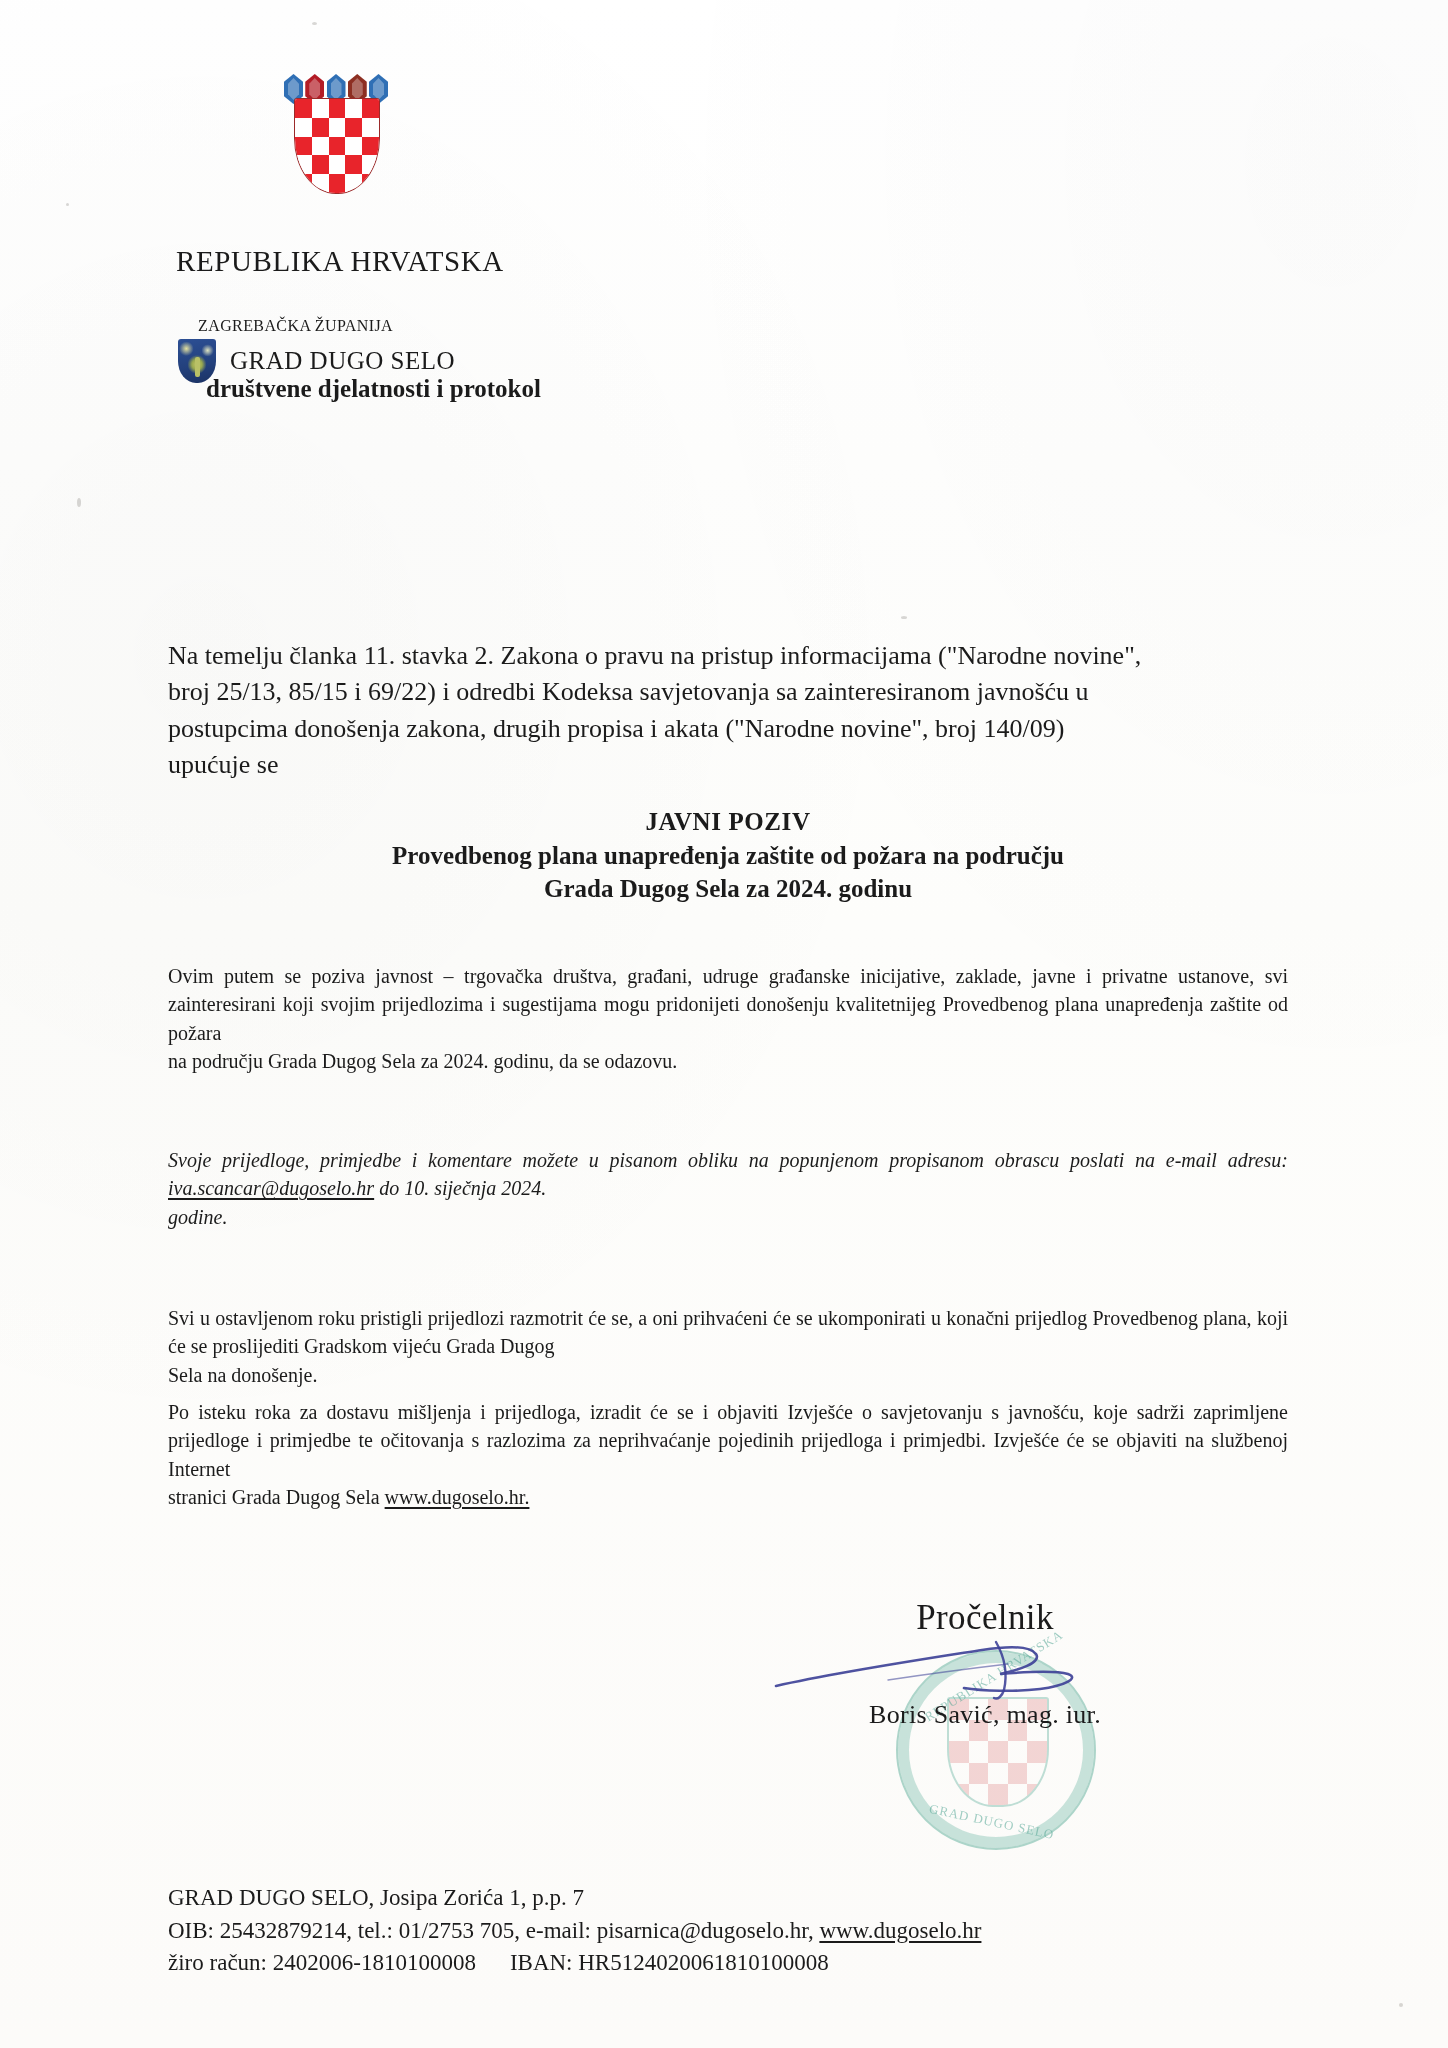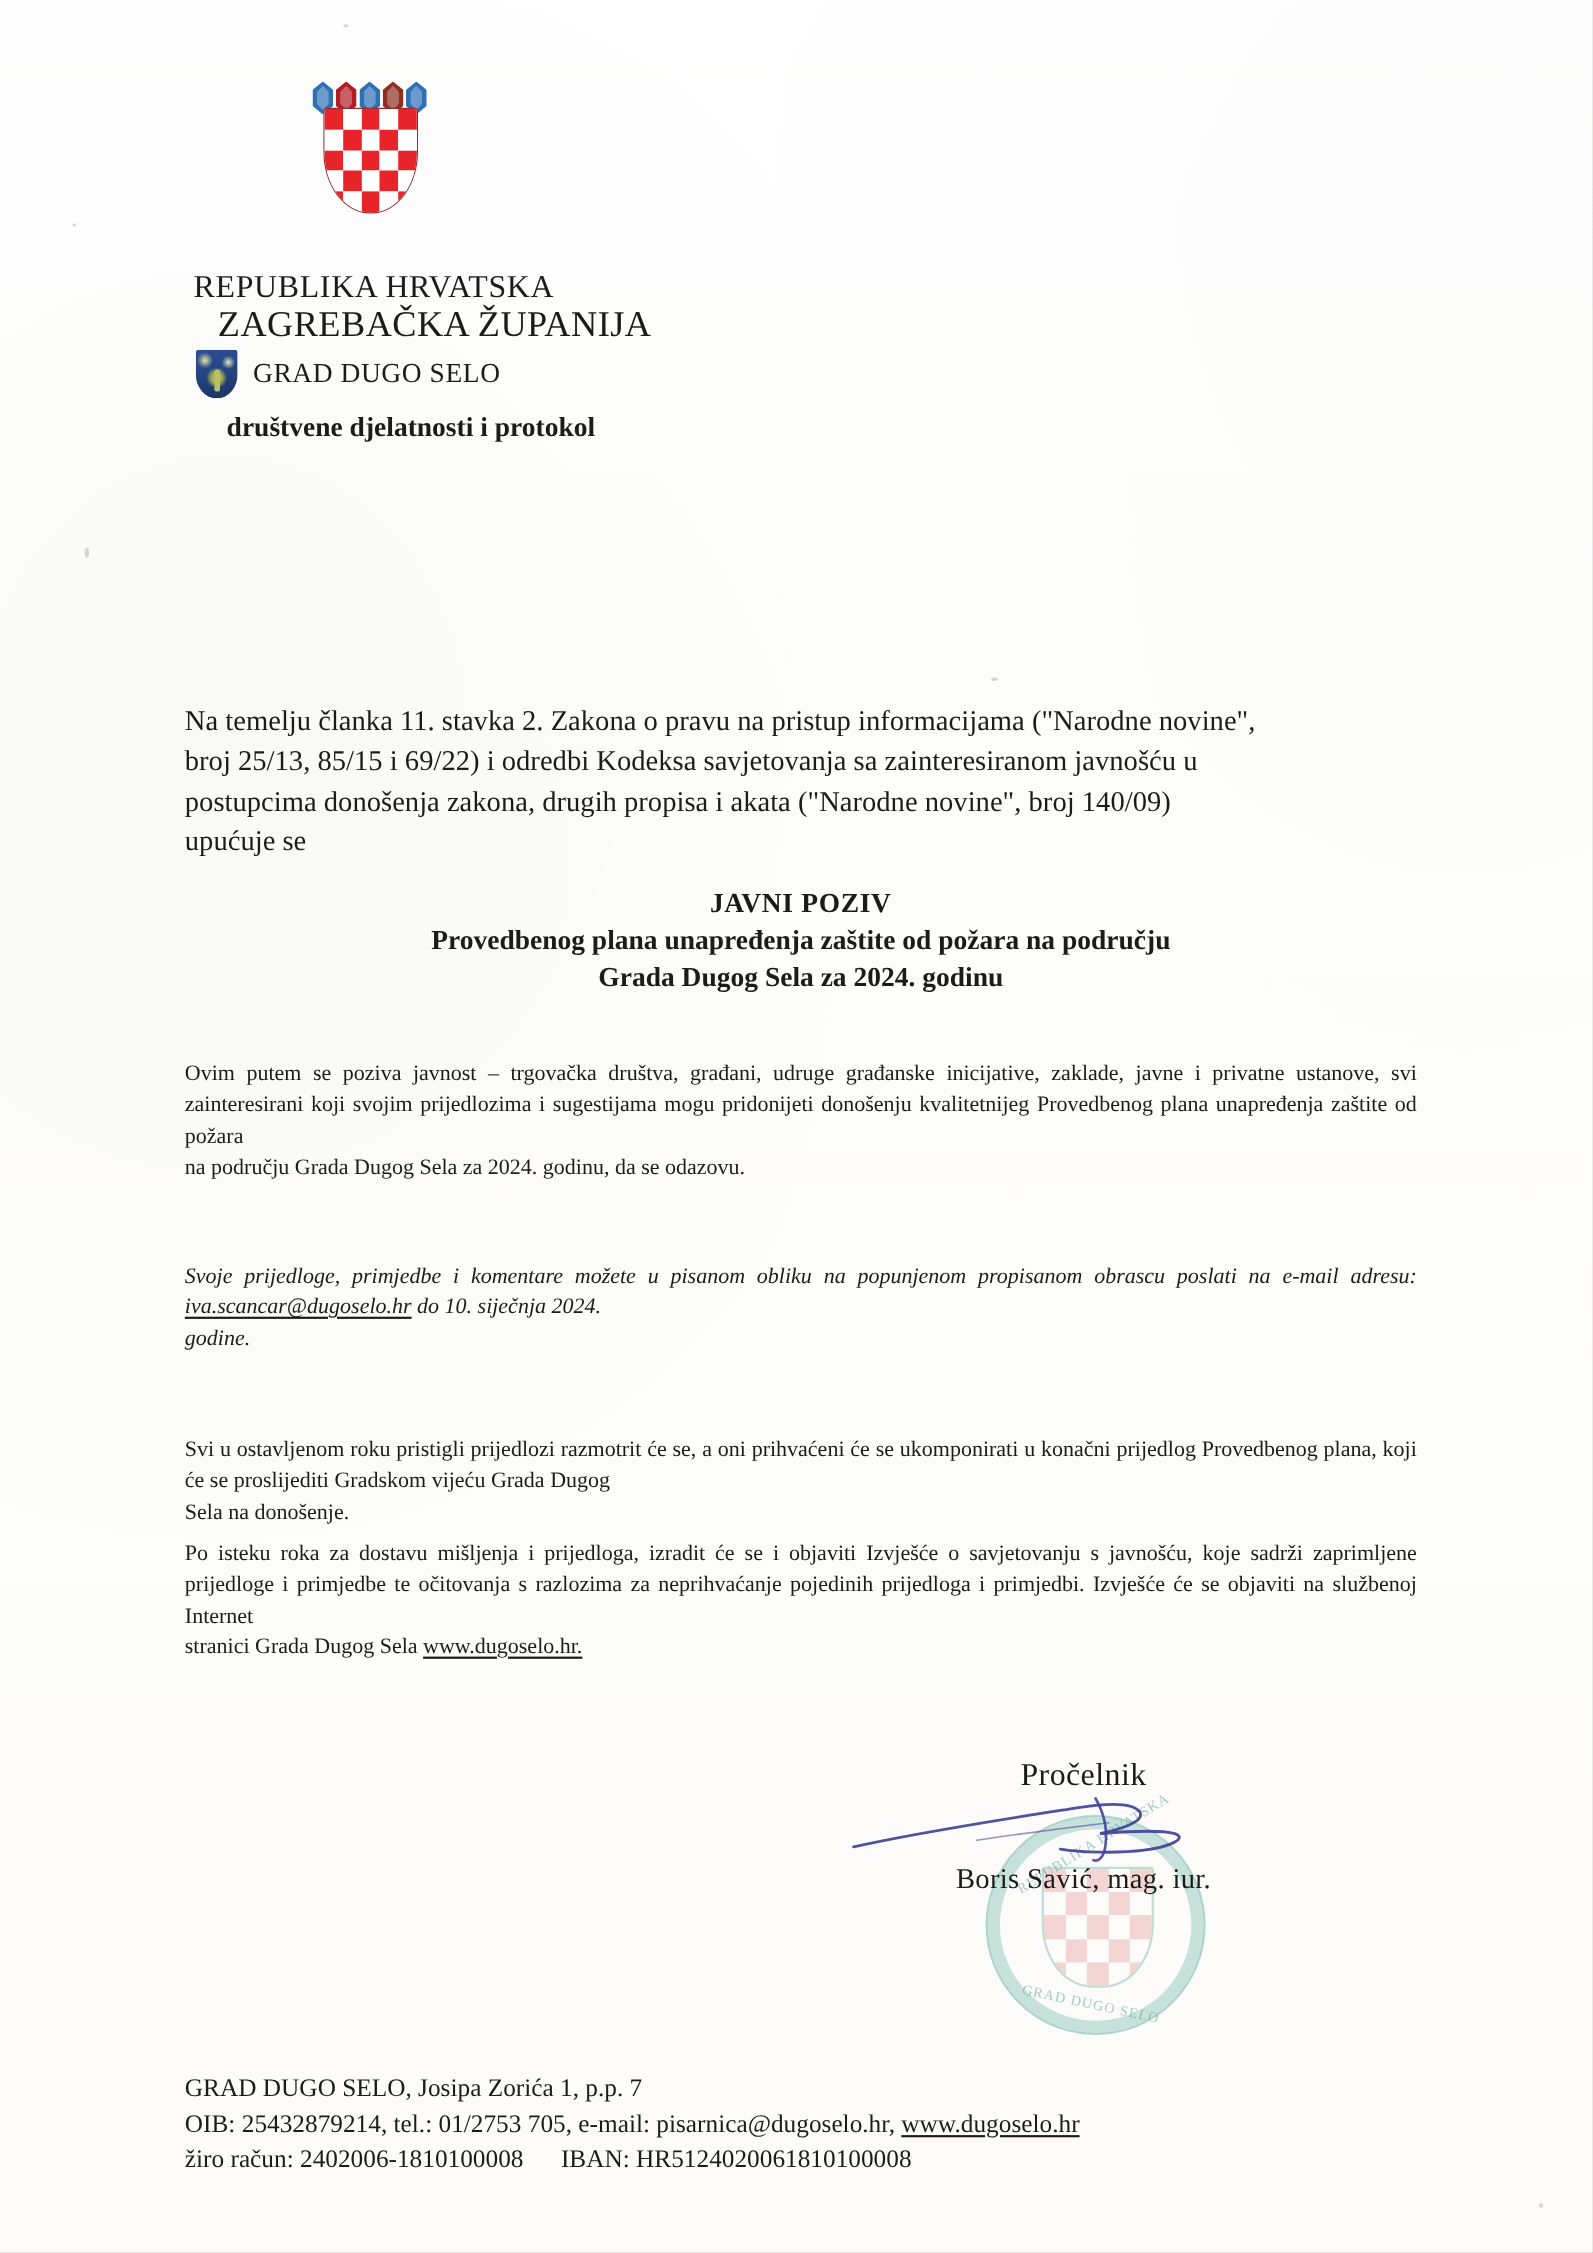--- a/index.html
+++ b/index.html
@@ -100,25 +100,26 @@
     top: 246px;
     width: 700px;
   }
   .lh-line1 {
     font-size: 29px;
     letter-spacing: 0.6px;
     line-height: 1.08;
     white-space: nowrap;
   }
   .lh-line2 {
-    font-size: 33px;
+    font-size: 16px;
     letter-spacing: 0.4px;
     line-height: 1.12;
     margin-left: 22px;
     white-space: nowrap;
+    margin-top: 40px;
   }
   .lh-line3row {
     display: flex;
     align-items: center;
     margin-top: 4px;
   }
   .city-crest {
     width: 38px;
     height: 44px;
     margin-left: 2px;
@@ -214,21 +215,21 @@
 
   
   .sig-wrap {
     position: absolute;
     left: 820px;
     top: 1598px;
     width: 330px;
     text-align: center;
   }
   .sig-title {
-    font-size: 29px;
+    font-size: 35px;
     letter-spacing: 0.4px;
   }
   .sig-graphic {
     position: relative;
     height: 62px;
   }
   .sig-graphic svg {
     position: absolute;
     left: -52px;
     top: -4px;

